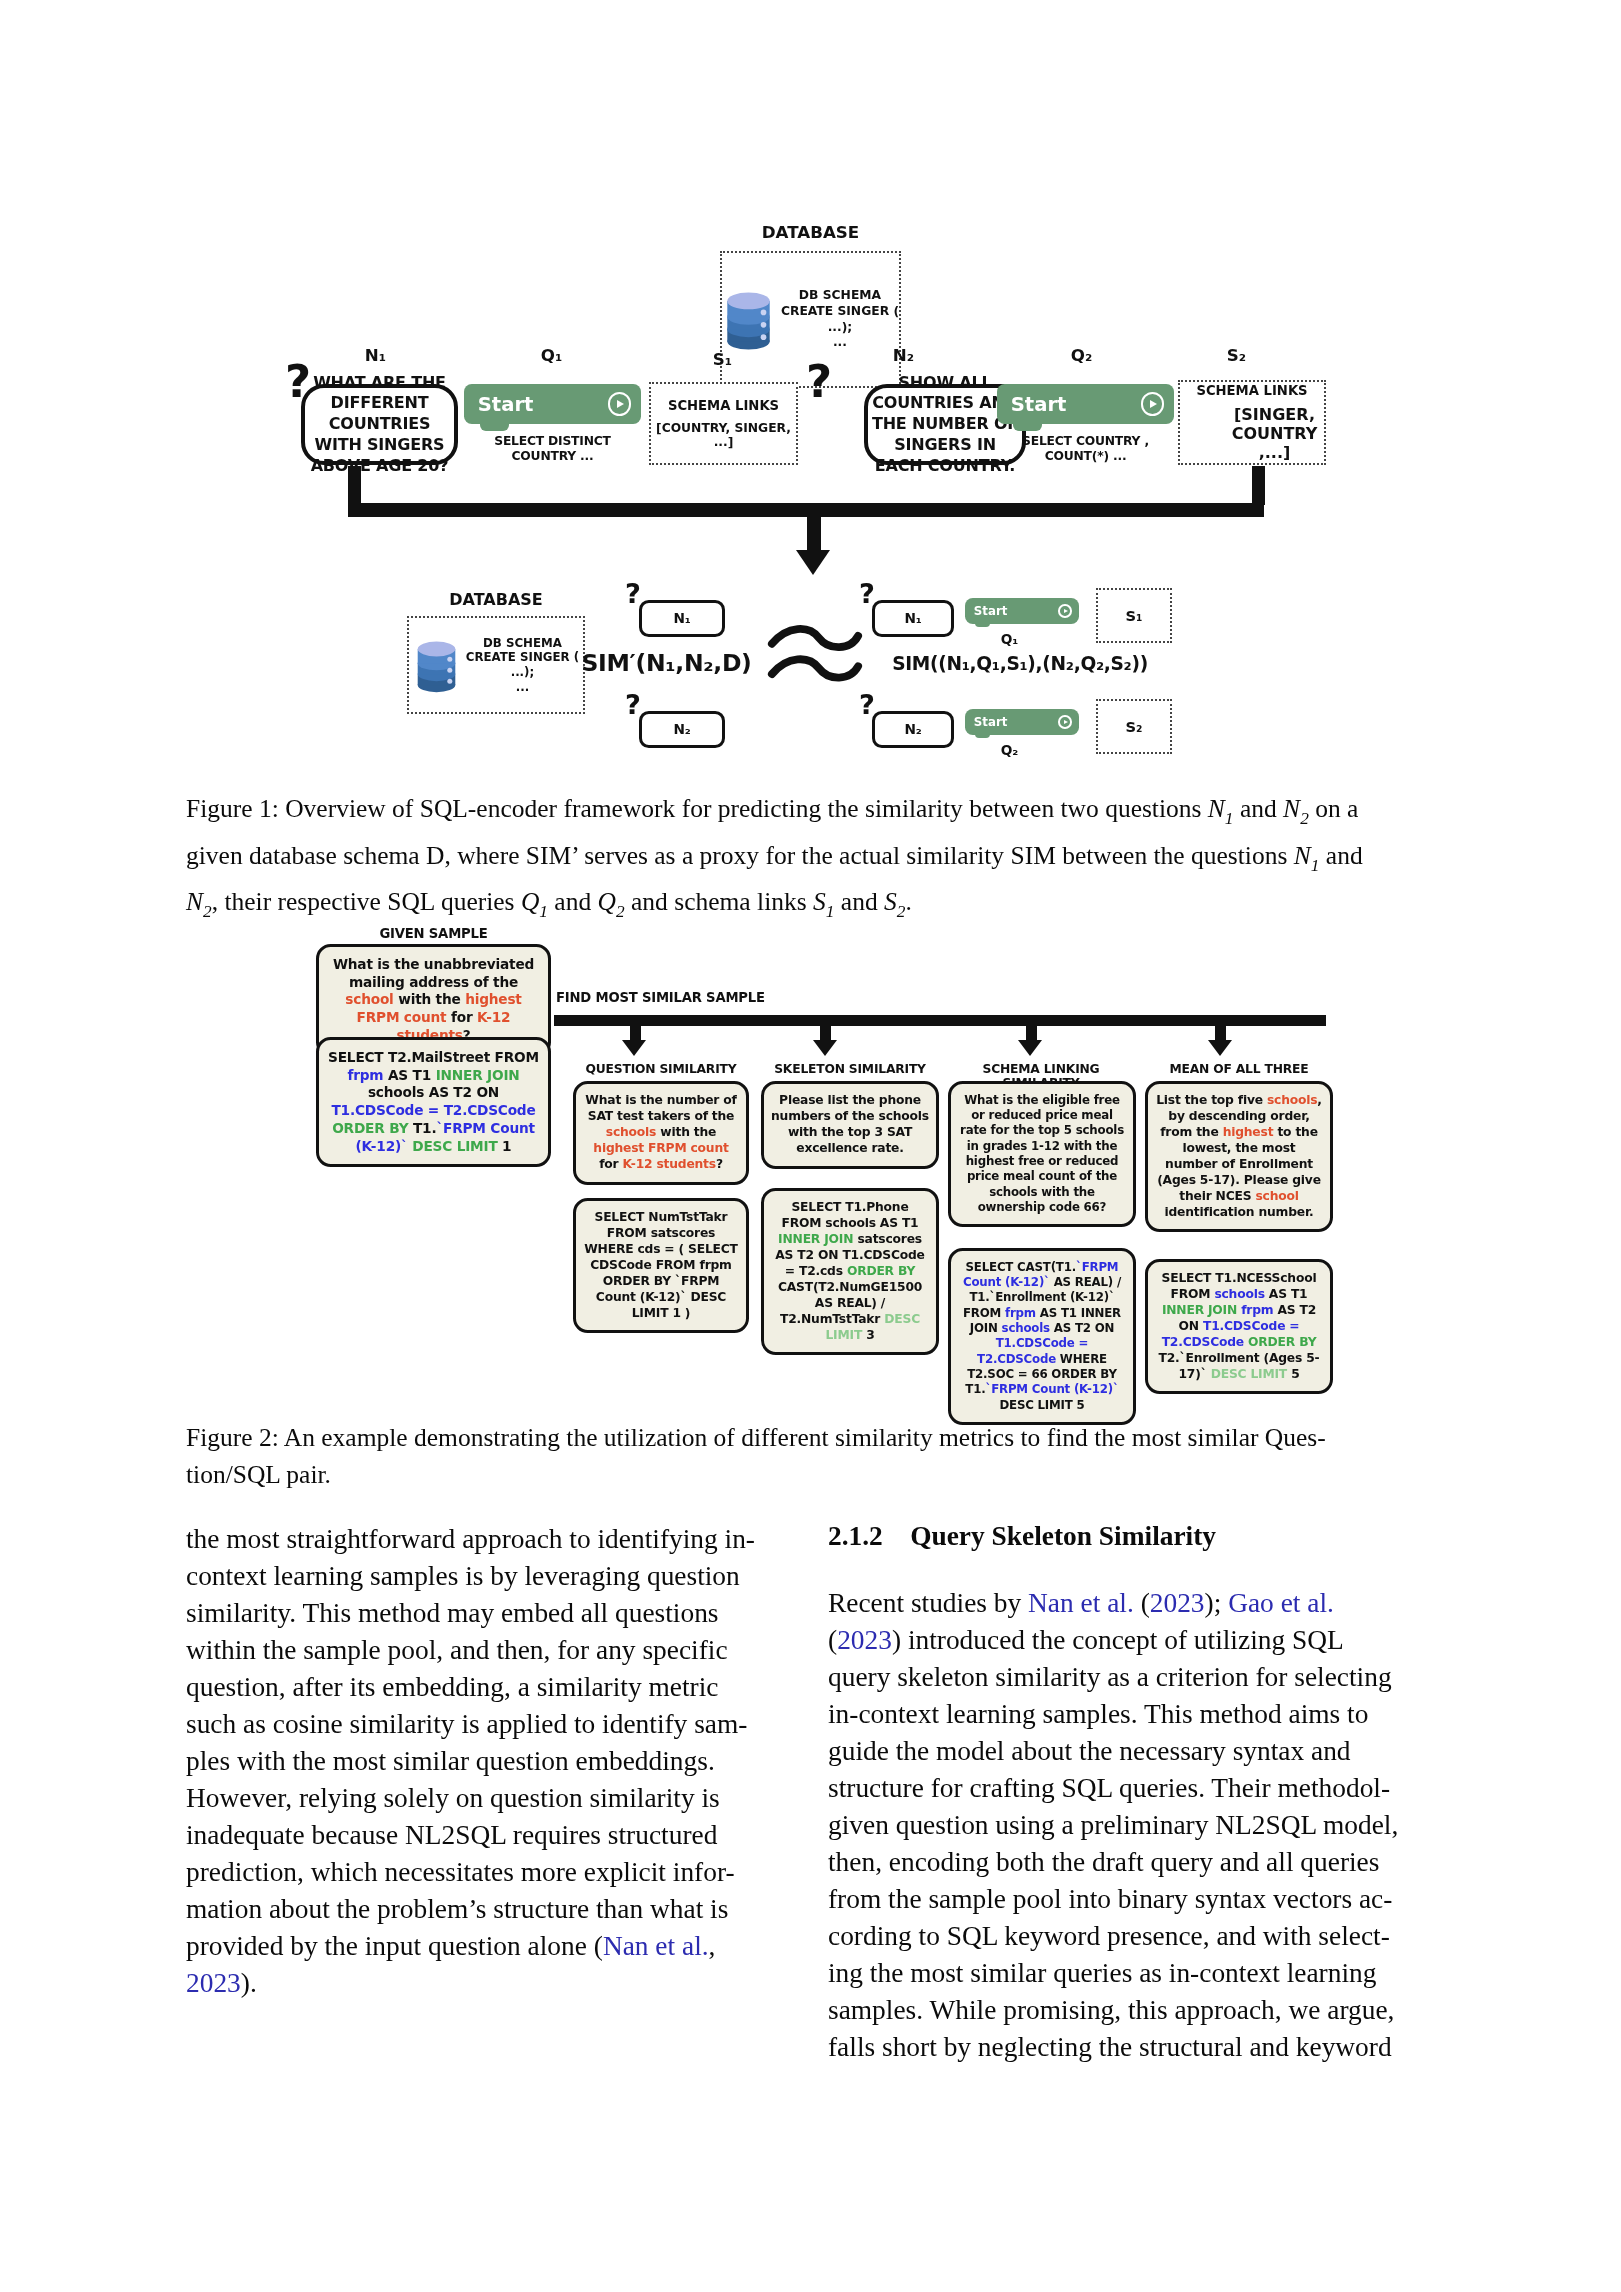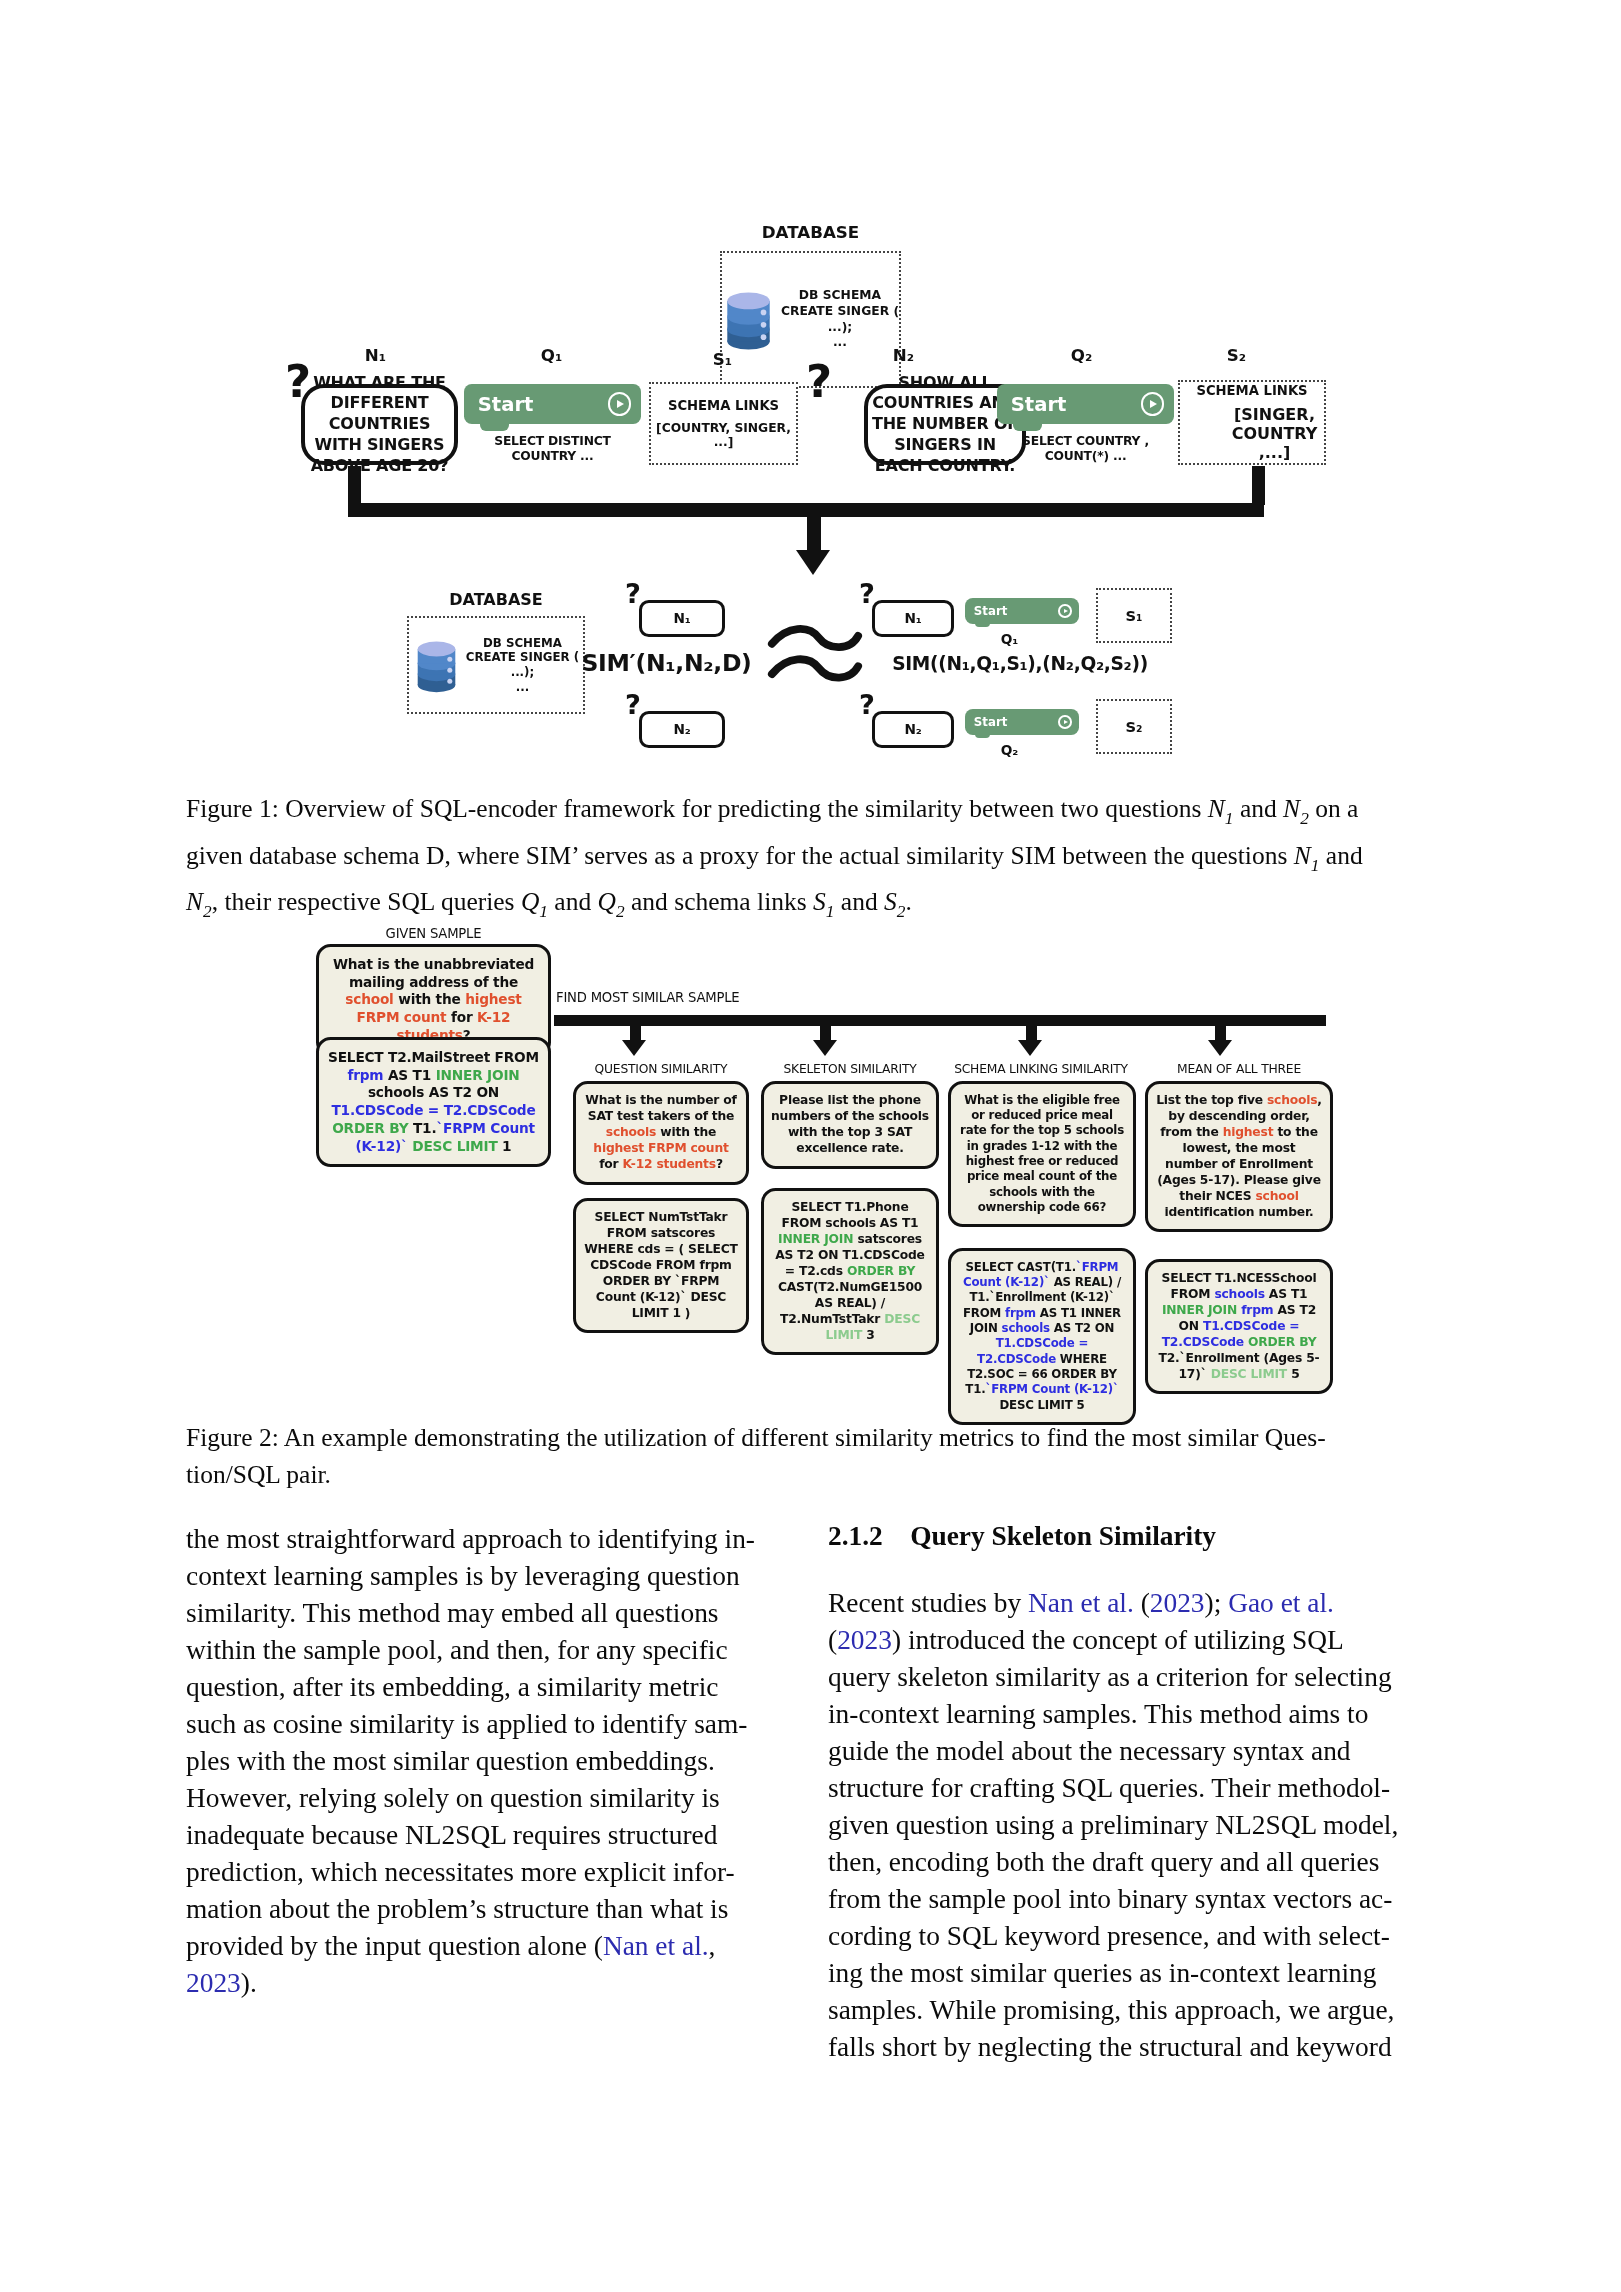--- a/index.html
+++ b/index.html
@@ -16,21 +16,21 @@
   .startblk{border-radius:7.8px;display:flex;align-items:center;box-sizing:border-box;position:absolute;}
   .startblk .tab{position:absolute;height:7.8px;width:29px;left:15.7px;bottom:-6.9px;border-radius:0 0 5.9px 5.9px;}
   .playicon{border:2.5px solid #fff;border-radius:50%;display:flex;align-items:center;justify-content:center;box-sizing:border-box;}
   .playtri{width:0;height:0;border-top:4.9px solid transparent;border-bottom:4.9px solid transparent;border-left:7.8px solid #fff;margin-left:2px;}
   .sqlnote{font-weight:800;font-size:12.3px;line-height:1.25;text-align:center;letter-spacing:-0.2px;}
   .thick{background:#111;}
   .ahead{width:0;height:0;border-left:17.6px solid transparent;border-right:17.6px solid transparent;border-top:25.5px solid #111;}
   .ahead-sm{width:0;height:0;border-left:12.7px solid transparent;border-right:12.7px solid transparent;border-top:16.7px solid #111;}
   .simtxt{font-weight:800;color:#111;text-align:center;letter-spacing:-0.3px;}
   
-  .f2head{font-weight:400;font-size:12.3px;text-align:center;letter-spacing:-0.2px;}
+  .f2head{font-weight:700;font-size:12.3px;text-align:center;letter-spacing:-0.2px;}
   .f2box{background:#f1efe3;border:3.9px solid #111;border-radius:14.7px;box-sizing:border-box;
          font-weight:800;text-align:center;letter-spacing:-0.2px;padding:8.8px 6.9px;line-height:1.3;}
   .sg-r{color:#e0502e;margin-top:31px;} .sg-b{color:#2e2ee0;} .sg-g{color:#3ea84b;} .sg-g2{color:#8ccb8e;}
   .sg-a{color:#2c2cb0;} .sg-i{font-style:italic;} .sg-s{font-style:italic;font-size:68%;vertical-align:-18%;}
   
   .serif{font-family:"Liberation Serif",serif;color:#0b0b0b;}
   .caption{font-size:25.5px;}
   .caption .tl{line-height:37px;white-space:pre;}
   .bodycol{font-size:27.4px;}
   .bodycol .tl{line-height:37px;white-space:pre;}

